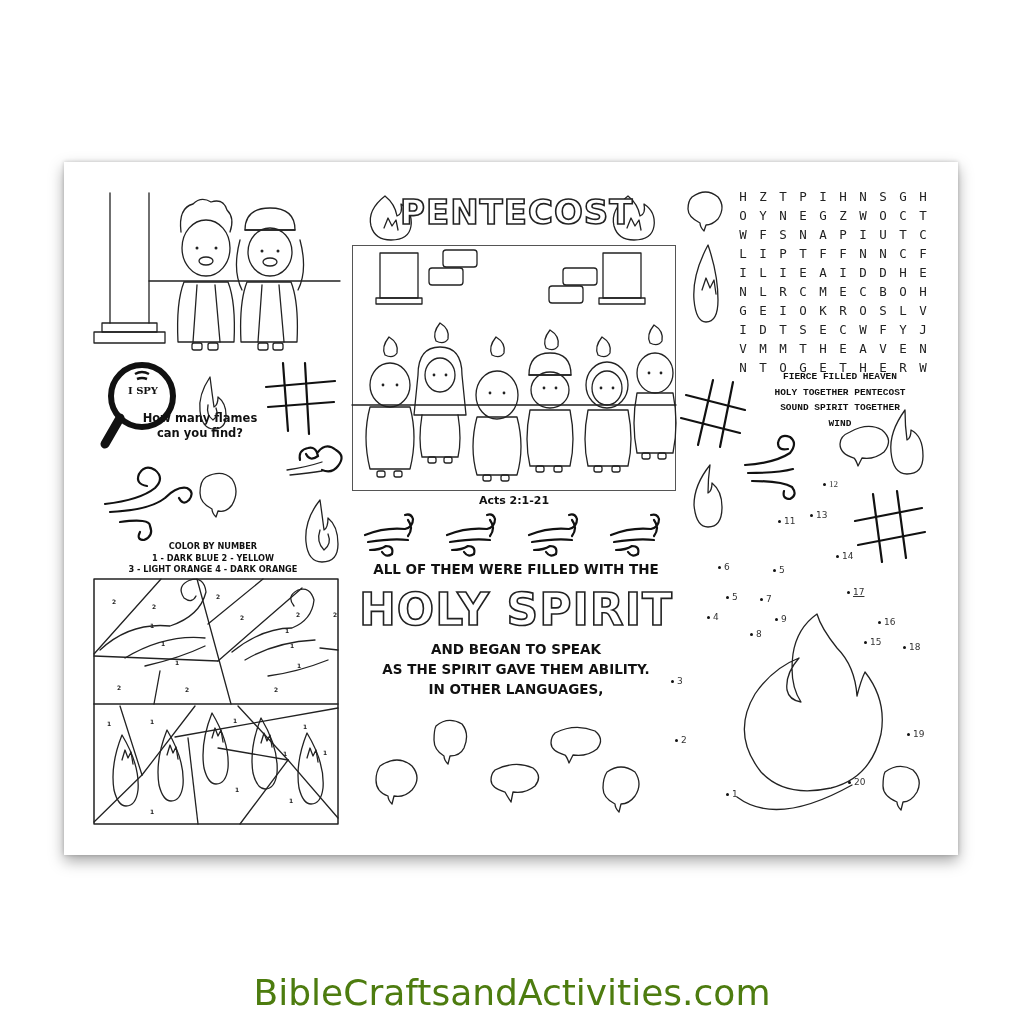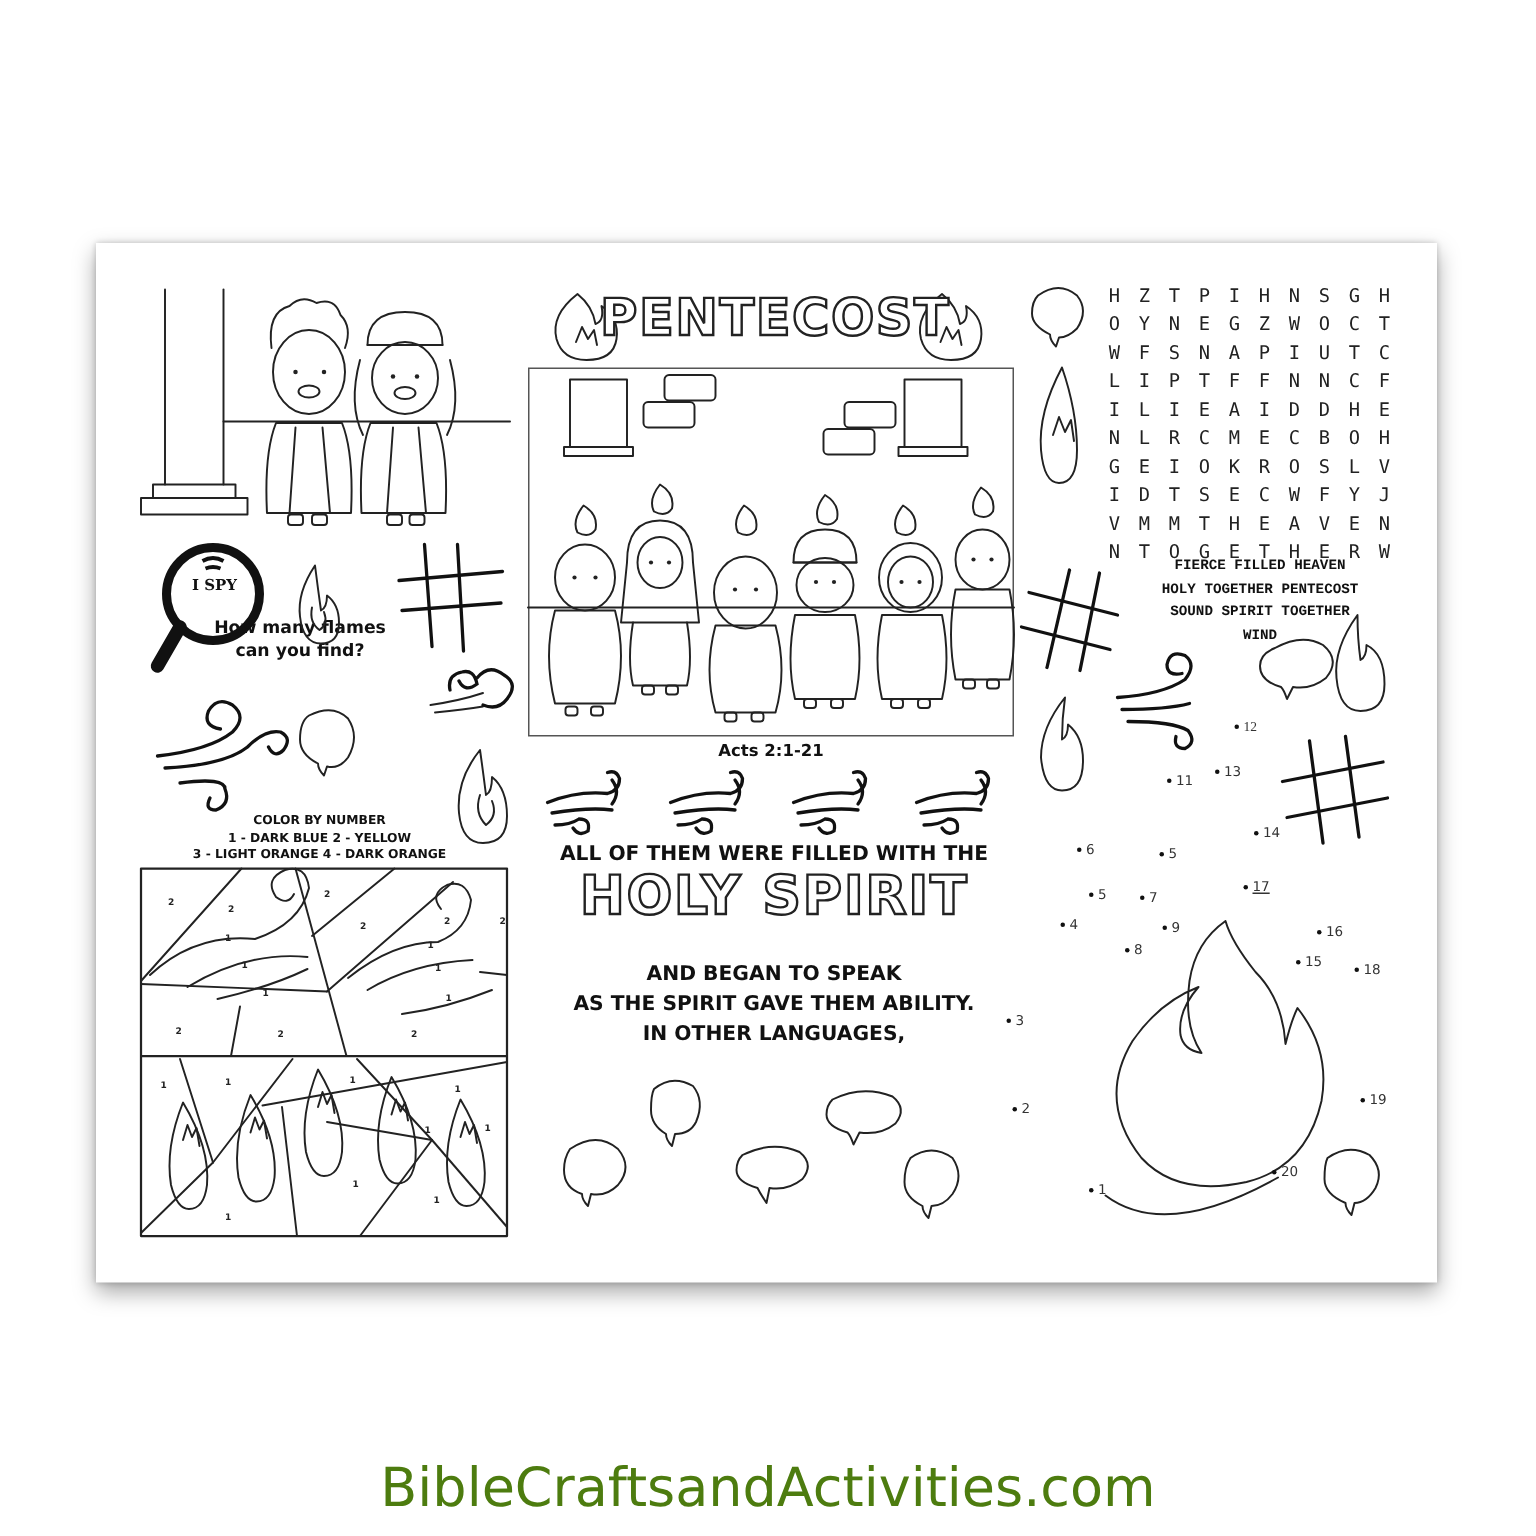--- a/index.html
+++ b/index.html
@@ -270,21 +270,21 @@
     </g>
   <g>
       <path class="thick" d="M179 25 q20 -8 40 -6 q8 -2 8 -10 q-2 -6 -8 -4 M182 32 q25 -4 40 -2 M184 40 q10 0 16 -4 q8 0 6 8 q-6 4 -10 -2 M222 10 q6 8 0 16"></path>
     </g>
   <g>
       <path class="thick" d="M261 25 q20 -8 40 -6 q8 -2 8 -10 q-2 -6 -8 -4 M264 32 q25 -4 40 -2 M266 40 q10 0 16 -4 q8 0 6 8 q-6 4 -10 -2 M304 10 q6 8 0 16"></path>
     </g>
 </svg>
 
 <div class="abs verse" style="left:346px;top:561px;width:340px;font-size:13.5px;">ALL OF THEM WERE FILLED WITH THE</div>
-<div class="abs title-outline" style="left:346px;top:576px;width:340px;font-size:36px;line-height:44px;">HOLY SPIRIT</div>
+<div class="abs title-outline" style="left:346px;top:588px;width:340px;font-size:44px;line-height:44px;">HOLY SPIRIT</div>
 <div class="abs verse" style="left:346px;top:639px;width:340px;font-size:13.5px;line-height:20px;">
   <div>AND BEGAN TO SPEAK</div>
   <div>AS THE SPIRIT GAVE THEM ABILITY.</div>
   <div>IN OTHER LANGUAGES,</div>
 </div>
 
 <div class="abs bold" style="left:88px;top:541px;width:250px;text-align:center;font-family:'DejaVu Sans',sans-serif;font-size:8.2px;line-height:11.5px;">
   <div>COLOR BY NUMBER</div>
   <div>1 - DARK BLUE  2 - YELLOW</div>
   <div>3 - LIGHT ORANGE  4 - DARK ORANGE</div>
@@ -506,19 +506,19 @@
     <div class="dot" style="left: 760px; top: 594px;">7</div>
     <div class="dot" style="left: 750px; top: 629px;">8</div>
     <div class="dot" style="left: 775px; top: 614px;">9</div>
     <div class="dot" style="left: 773px; top: 565px;">5</div>
     <div class="dot" style="left: 778px; top: 516px;">11</div>
     <div class="dot" style="left: 823px; top: 479px; font-family: Liberation Serif, serif;">12</div>
     <div class="dot" style="left: 810px; top: 510px;">13</div>
     <div class="dot" style="left: 836px; top: 551px;">14</div>
     <div class="dot" style="left: 864px; top: 637px;">15</div>
     <div class="dot" style="left: 878px; top: 617px;">16</div>
-    <div class="dot" style="left: 829px; top: 587px; text-decoration: underline;">17</div>
+    <div class="dot" style="left: 847px; top: 587px; text-decoration: underline;">17</div>
     <div class="dot" style="left: 903px; top: 642px;">18</div>
     <div class="dot" style="left: 907px; top: 729px;">19</div>
     <div class="dot" style="left: 848px; top: 777px;">20</div>
   </div>
 
 <div class="footer">BibleCraftsandActivities.com</div>
 
 </body></html>

